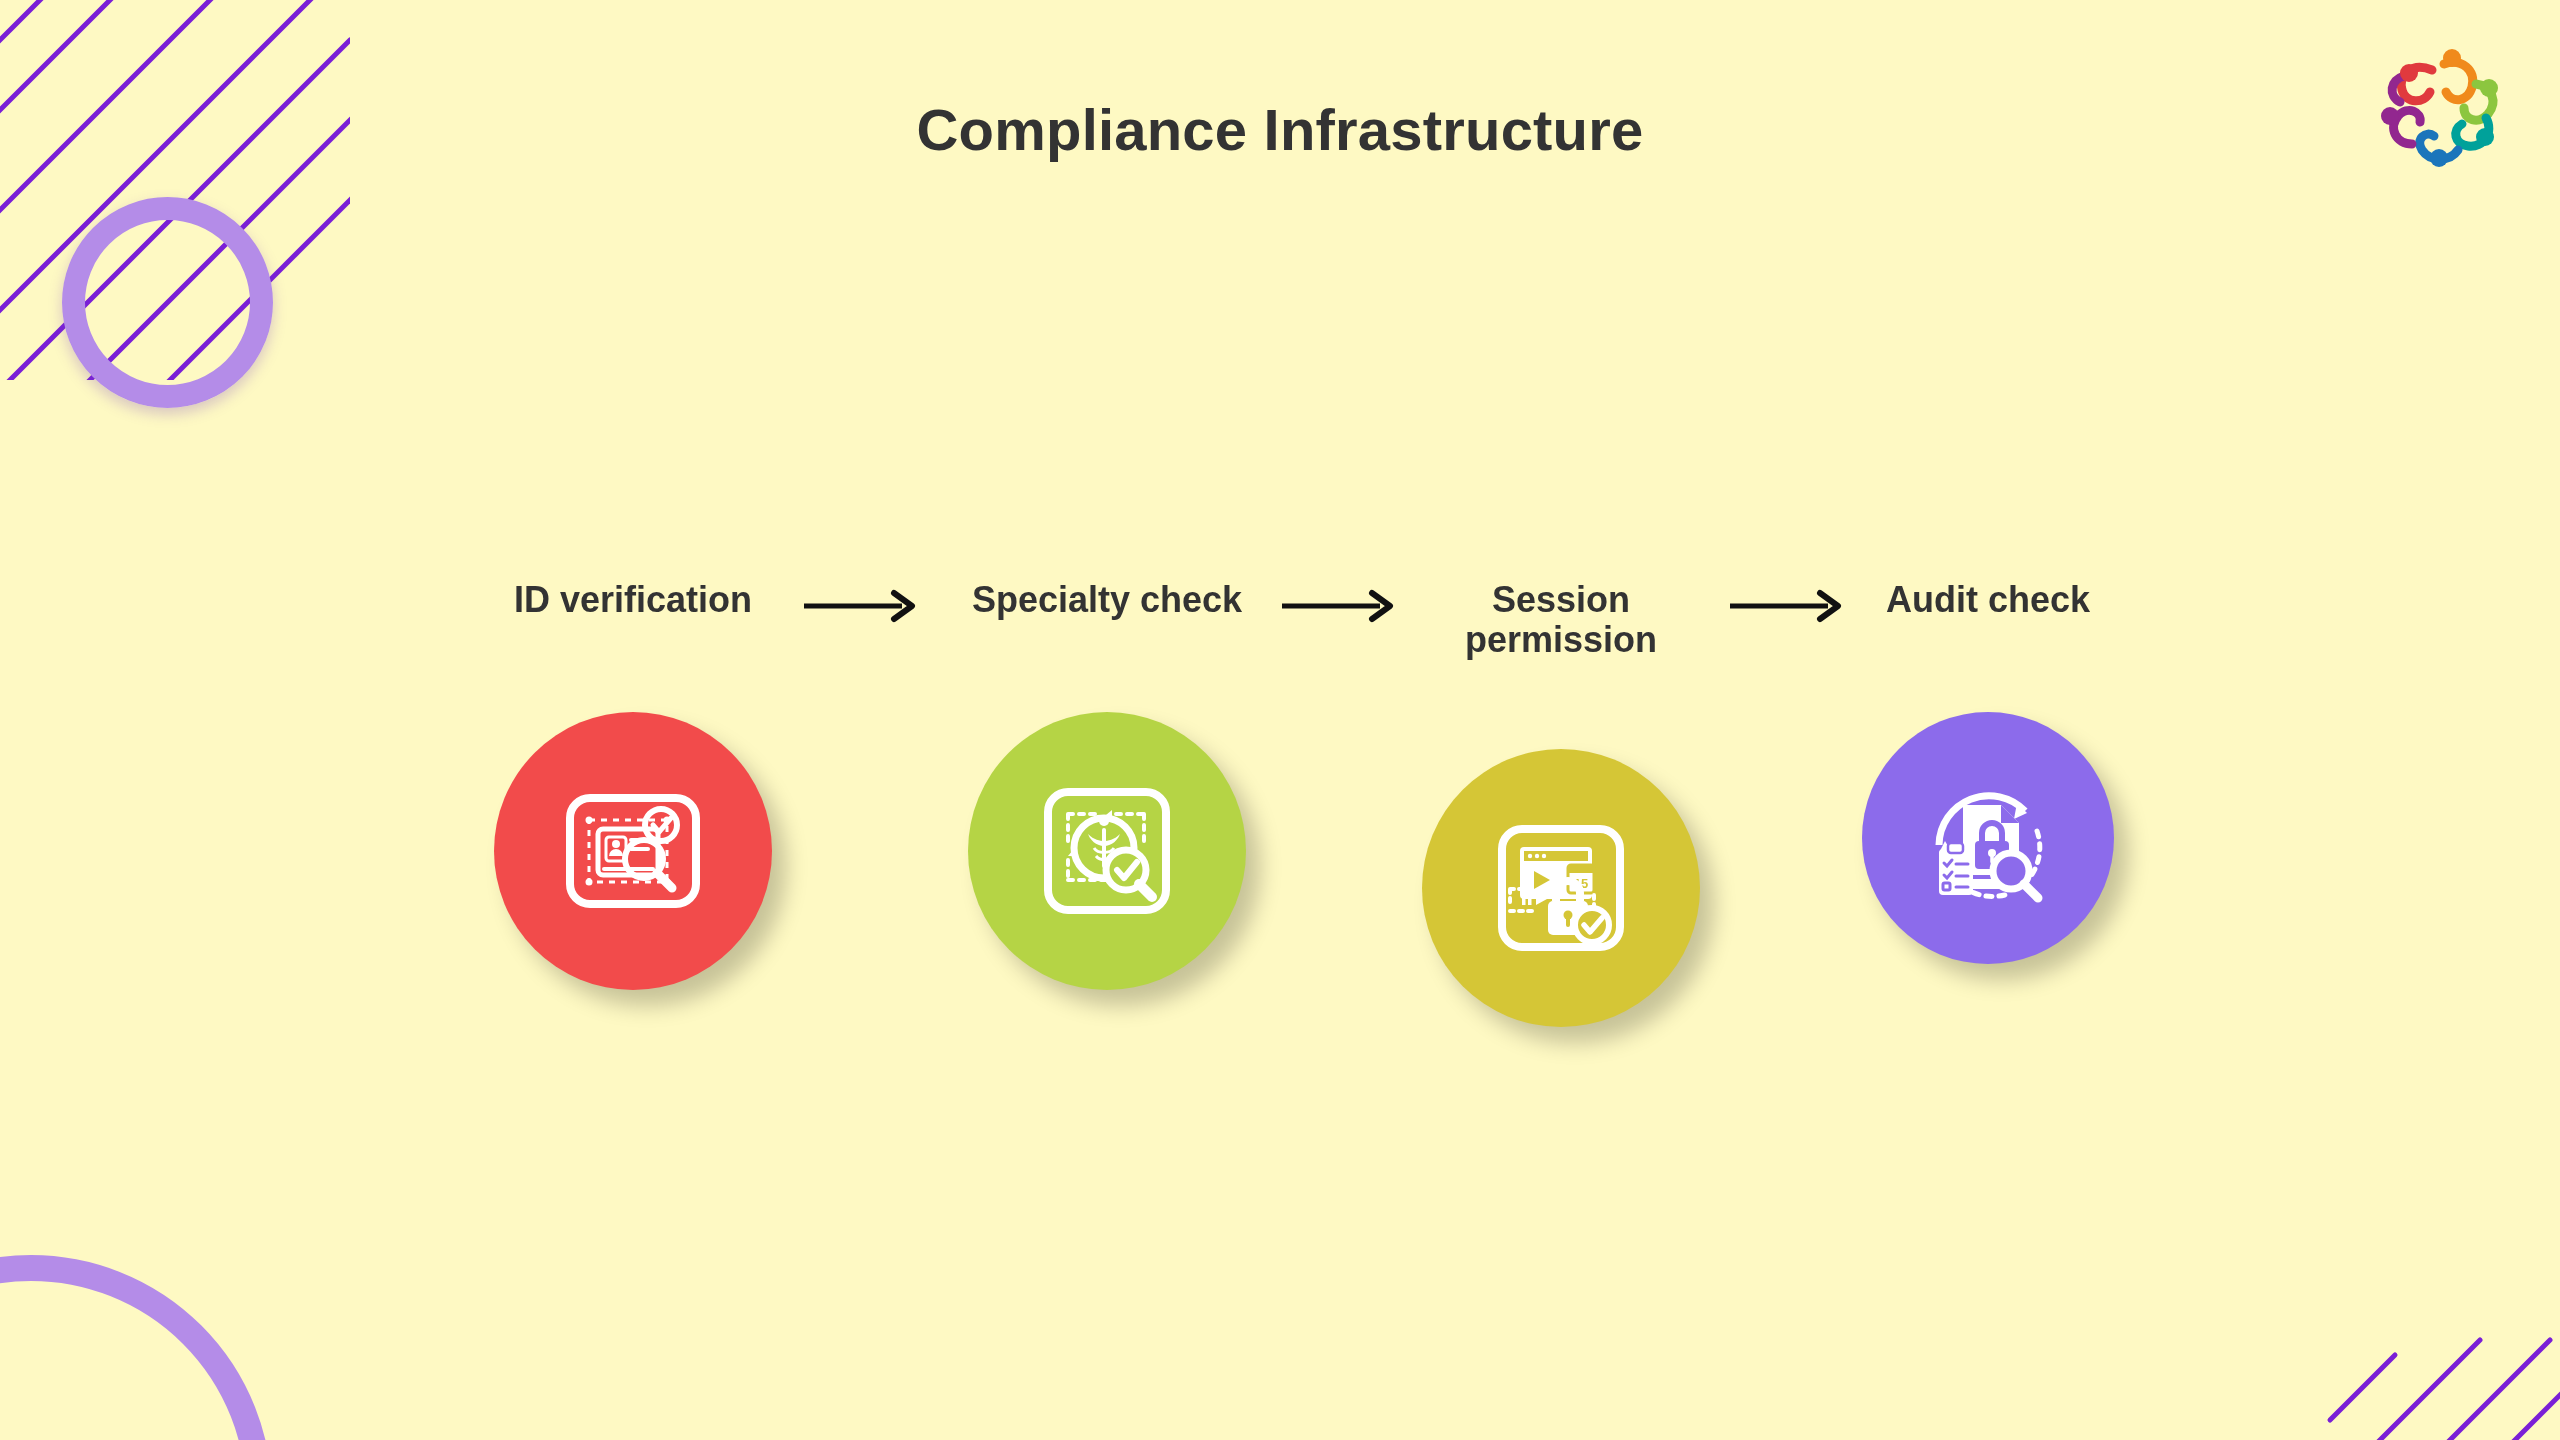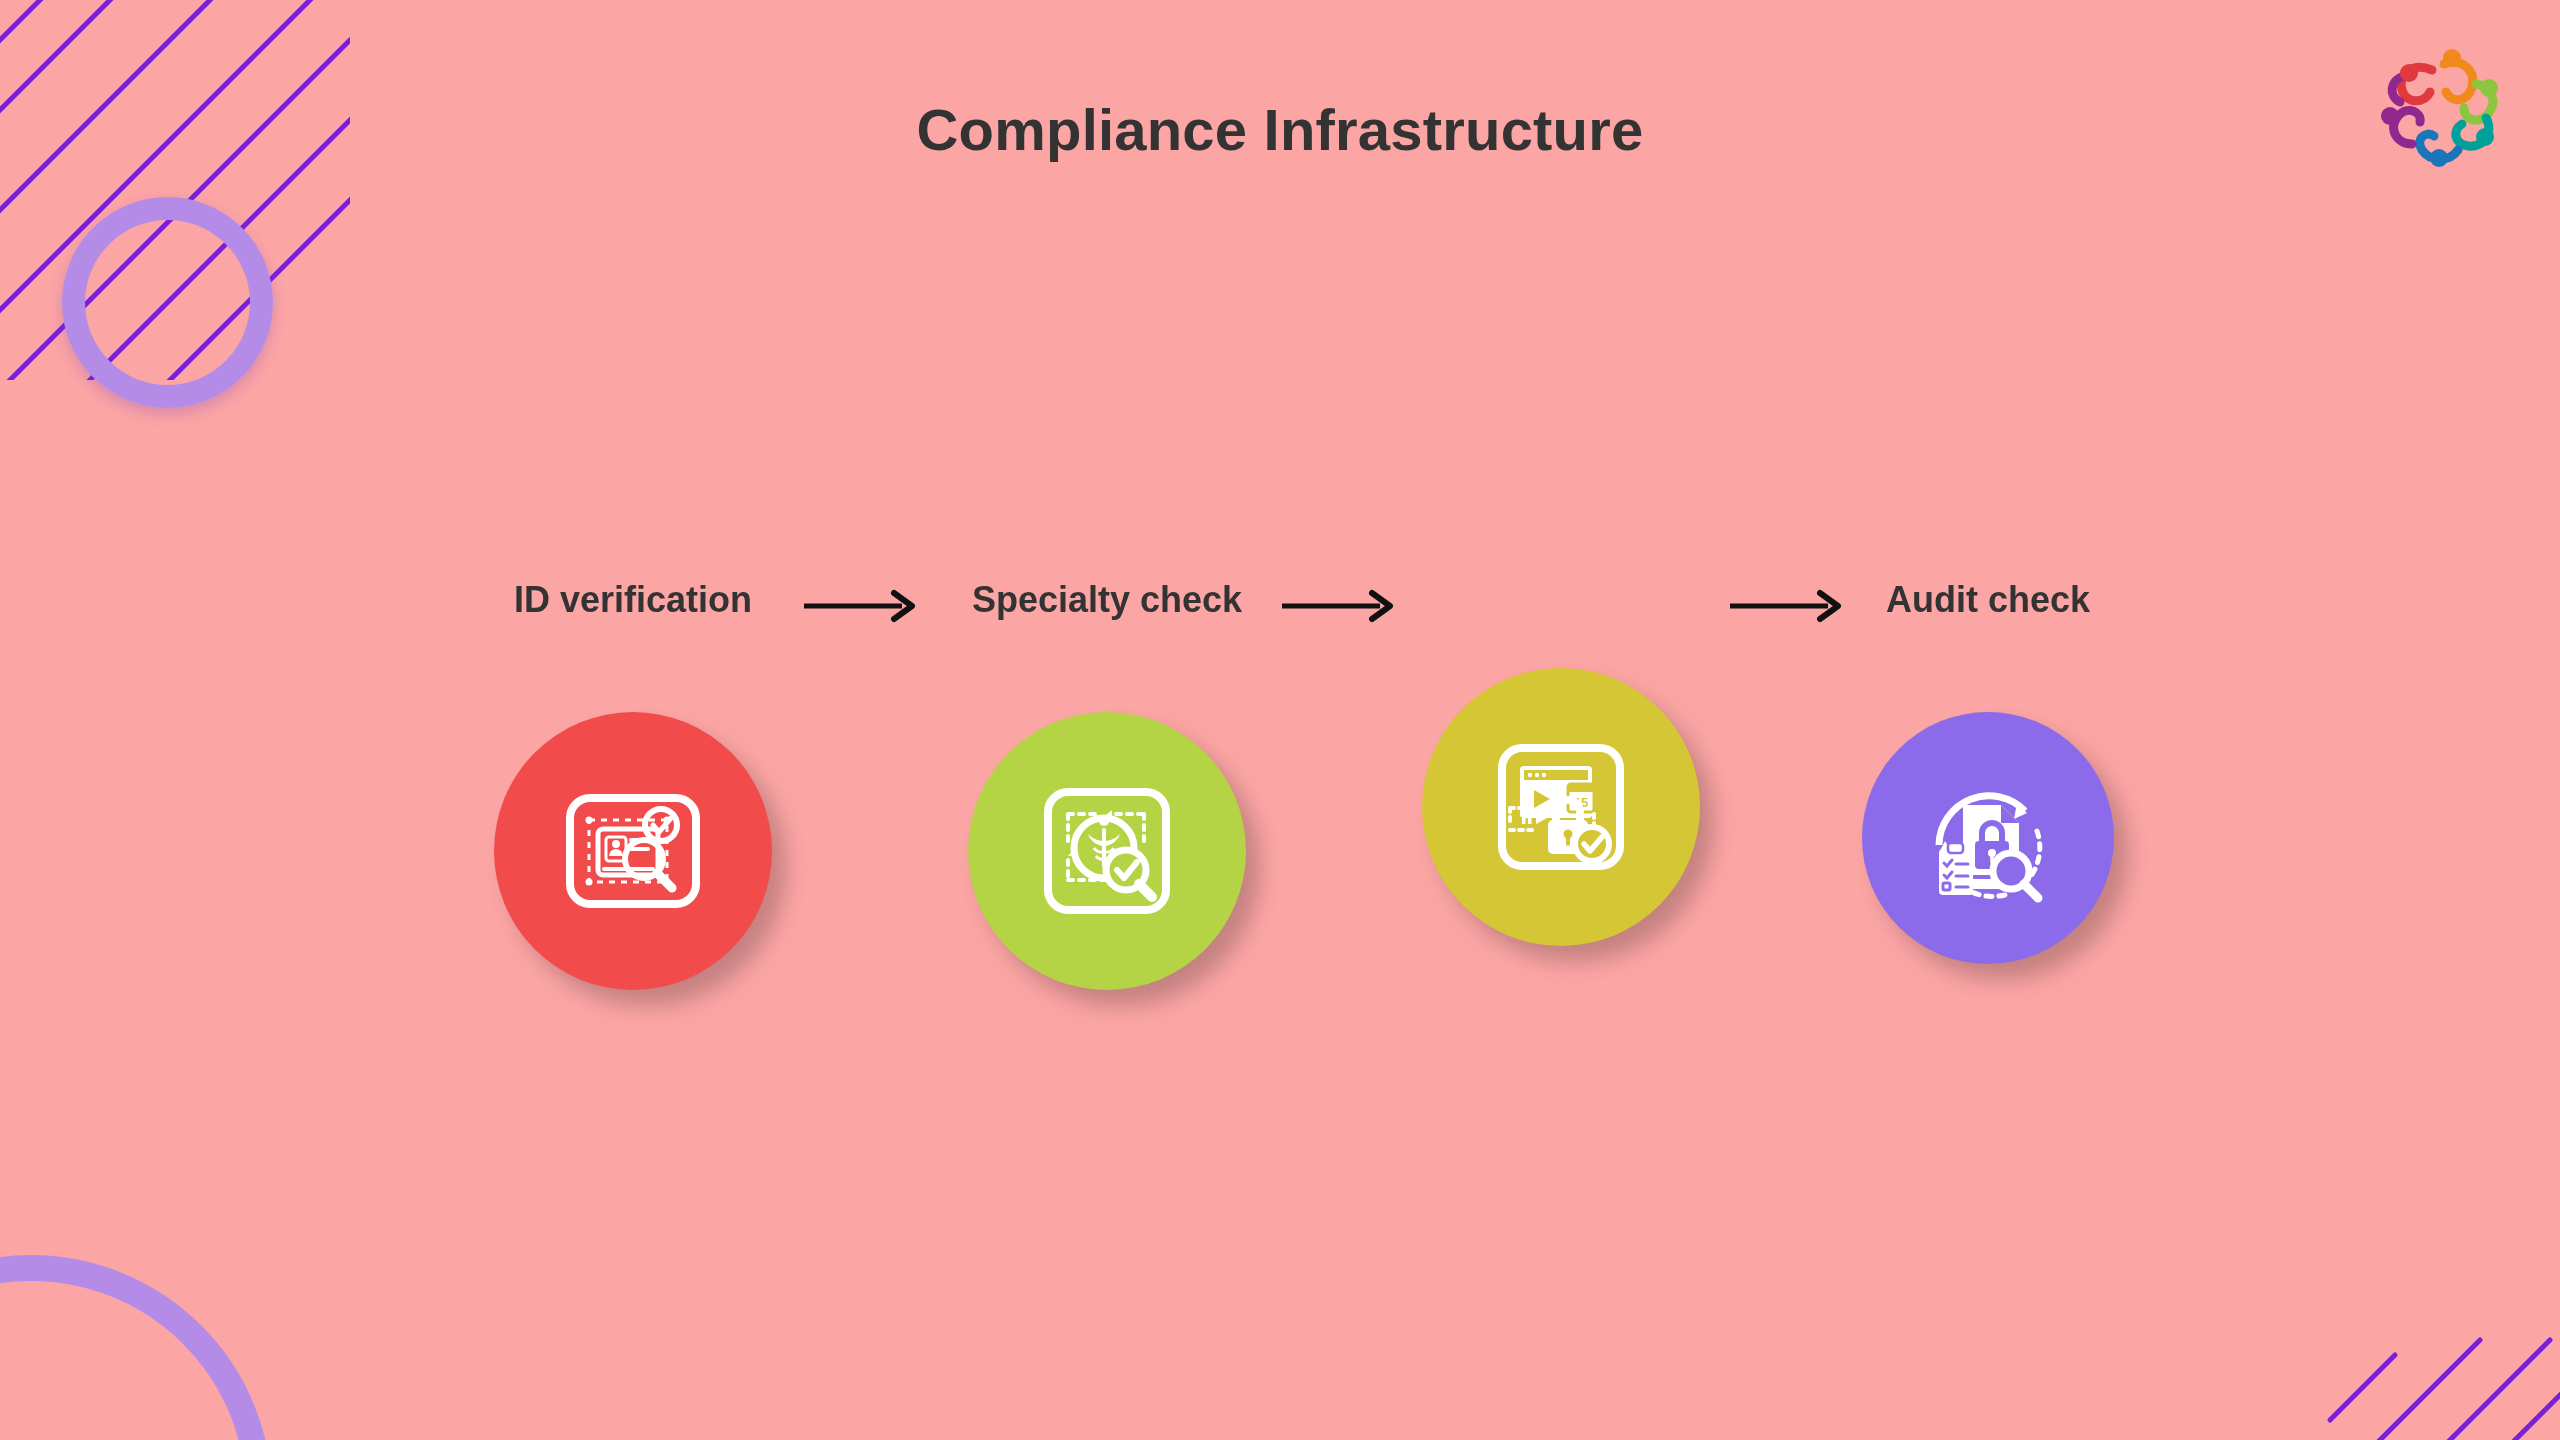--- a/index.html
+++ b/index.html
@@ -3,21 +3,21 @@
 <meta charset="utf-8">
 <style>
   html,body{margin:0;padding:0;}
   body{
     width:2560px;height:1440px;
     background:#ffffff;
     font-family:"Liberation Sans", sans-serif;
     overflow:hidden;
     position:relative;
   }
-  .slide{position:absolute;inset:0;overflow:hidden;background:#fca5a5;}
+  .slide{position:absolute;inset:0;overflow:hidden;background:#fef9c3;}
 
   
   .deco{position:absolute;pointer-events:none;}
 
   .stripes-tl{left:-70px;top:-40px;width:420px;height:420px;}
   .stripes-br{right:-40px;bottom:-40px;width:300px;height:260px;}
 
   .ring-tl{
     left:62px;top:197px;width:165px;height:165px;border-radius:50%;
     border:23px solid #b48ce8;
@@ -197,20 +197,22 @@
     </div>
 
     <div class="arrow">
       <svg width="116" height="36" viewBox="0 0 116 36">
         <line x1="2" y1="18" x2="100" y2="18" stroke="#111" stroke-width="5"></line>
         <path d="M92 5 l18 13 -18 13" fill="none" stroke="#111" stroke-width="6" stroke-linecap="round" stroke-linejoin="round"></path>
       </svg>
     </div>
 
     <div class="step sp3">
+      <div class="step-label">Session
+permission</div>
       <div class="circle-wrap">
         <div class="circle" style="background:#d5c636">
           <svg width="150" height="150" viewBox="0 0 150 150">
             <rect x="16" y="16" width="118" height="118" rx="20" ry="20" fill="none" stroke="#fff" stroke-width="8"></rect>
             <rect x="34" y="34" width="72" height="52" rx="4" fill="#fff"></rect>
             <rect x="38" y="38" width="64" height="10" fill="#d5c636"></rect>
             <circle cx="44" cy="43" r="2.2" fill="#fff"></circle>
             <circle cx="51" cy="43" r="2.2" fill="#fff"></circle>
             <circle cx="58" cy="43" r="2.2" fill="#fff"></circle>
             <path d="M48 58 l16 9 -16 9z" fill="#d5c636"></path>

